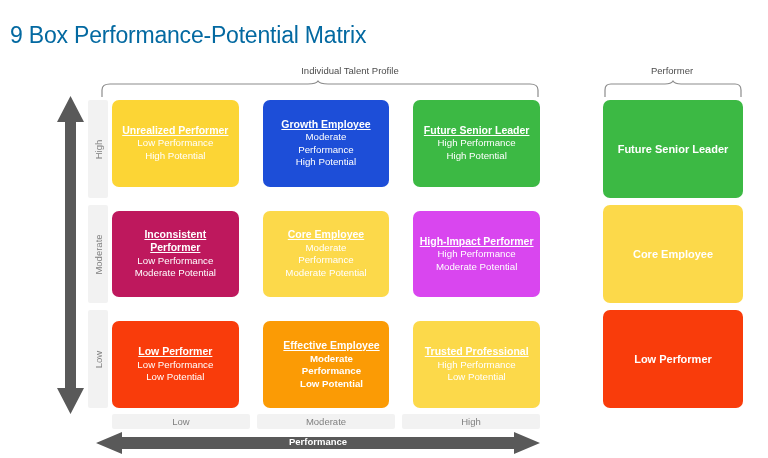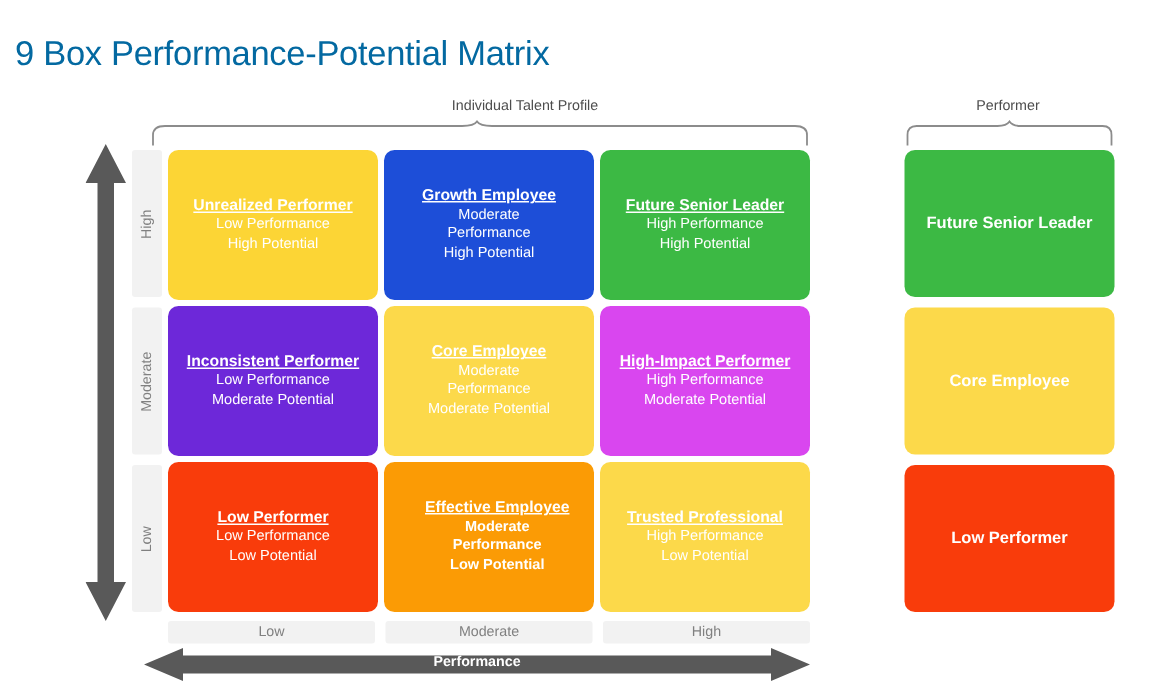--- a/index.html
+++ b/index.html
@@ -91,21 +91,21 @@
   
   #matrix-grid {
     position: absolute;
     left: 112px;
     top: 100px;
     width: 428px;
     height: 308px;
     display: grid;
     grid-template-columns: repeat(3, 1fr);
     grid-template-rows: repeat(3, 1fr);
-    gap: 4px;
+    gap: 24px;
   }
   .cell {
     border-radius: 7px;
     display: flex;
     flex-direction: column;
     align-items: center;
     justify-content: center;
     text-align: center;
     color: #ffffff;
     padding: 2px 4px;
@@ -222,21 +222,21 @@
       <div class="cell-desc">Low Performance<br>High Potential</div>
     </div>
     <div class="cell" style="background: #1d4ed8;">
       <div class="cell-title">Growth Employee</div>
       <div class="cell-desc">Moderate<br>Performance<br>High Potential</div>
     </div>
     <div class="cell" style="background: rgb(60, 185, 68);">
       <div class="cell-title">Future Senior Leader</div>
       <div class="cell-desc">High Performance<br>High Potential</div>
     </div>
-    <div class="cell" style="background: #6d28d9; justify-content: center;">
+    <div class="cell" style="background: #be185d; justify-content: center;">
       <div class="cell-title">Inconsistent Performer</div>
       <div class="cell-desc">Low Performance<br>Moderate Potential</div>
     </div>
     <div class="cell" style="background: rgb(252, 217, 74);">
       <div class="cell-title">Core Employee</div>
       <div class="cell-desc">Moderate<br>Performance<br>Moderate Potential</div>
     </div>
     <div class="cell" style="background: #d946ef;">
       <div class="cell-title">High-Impact Performer</div>
       <div class="cell-desc">High Performance<br>Moderate Potential</div>

